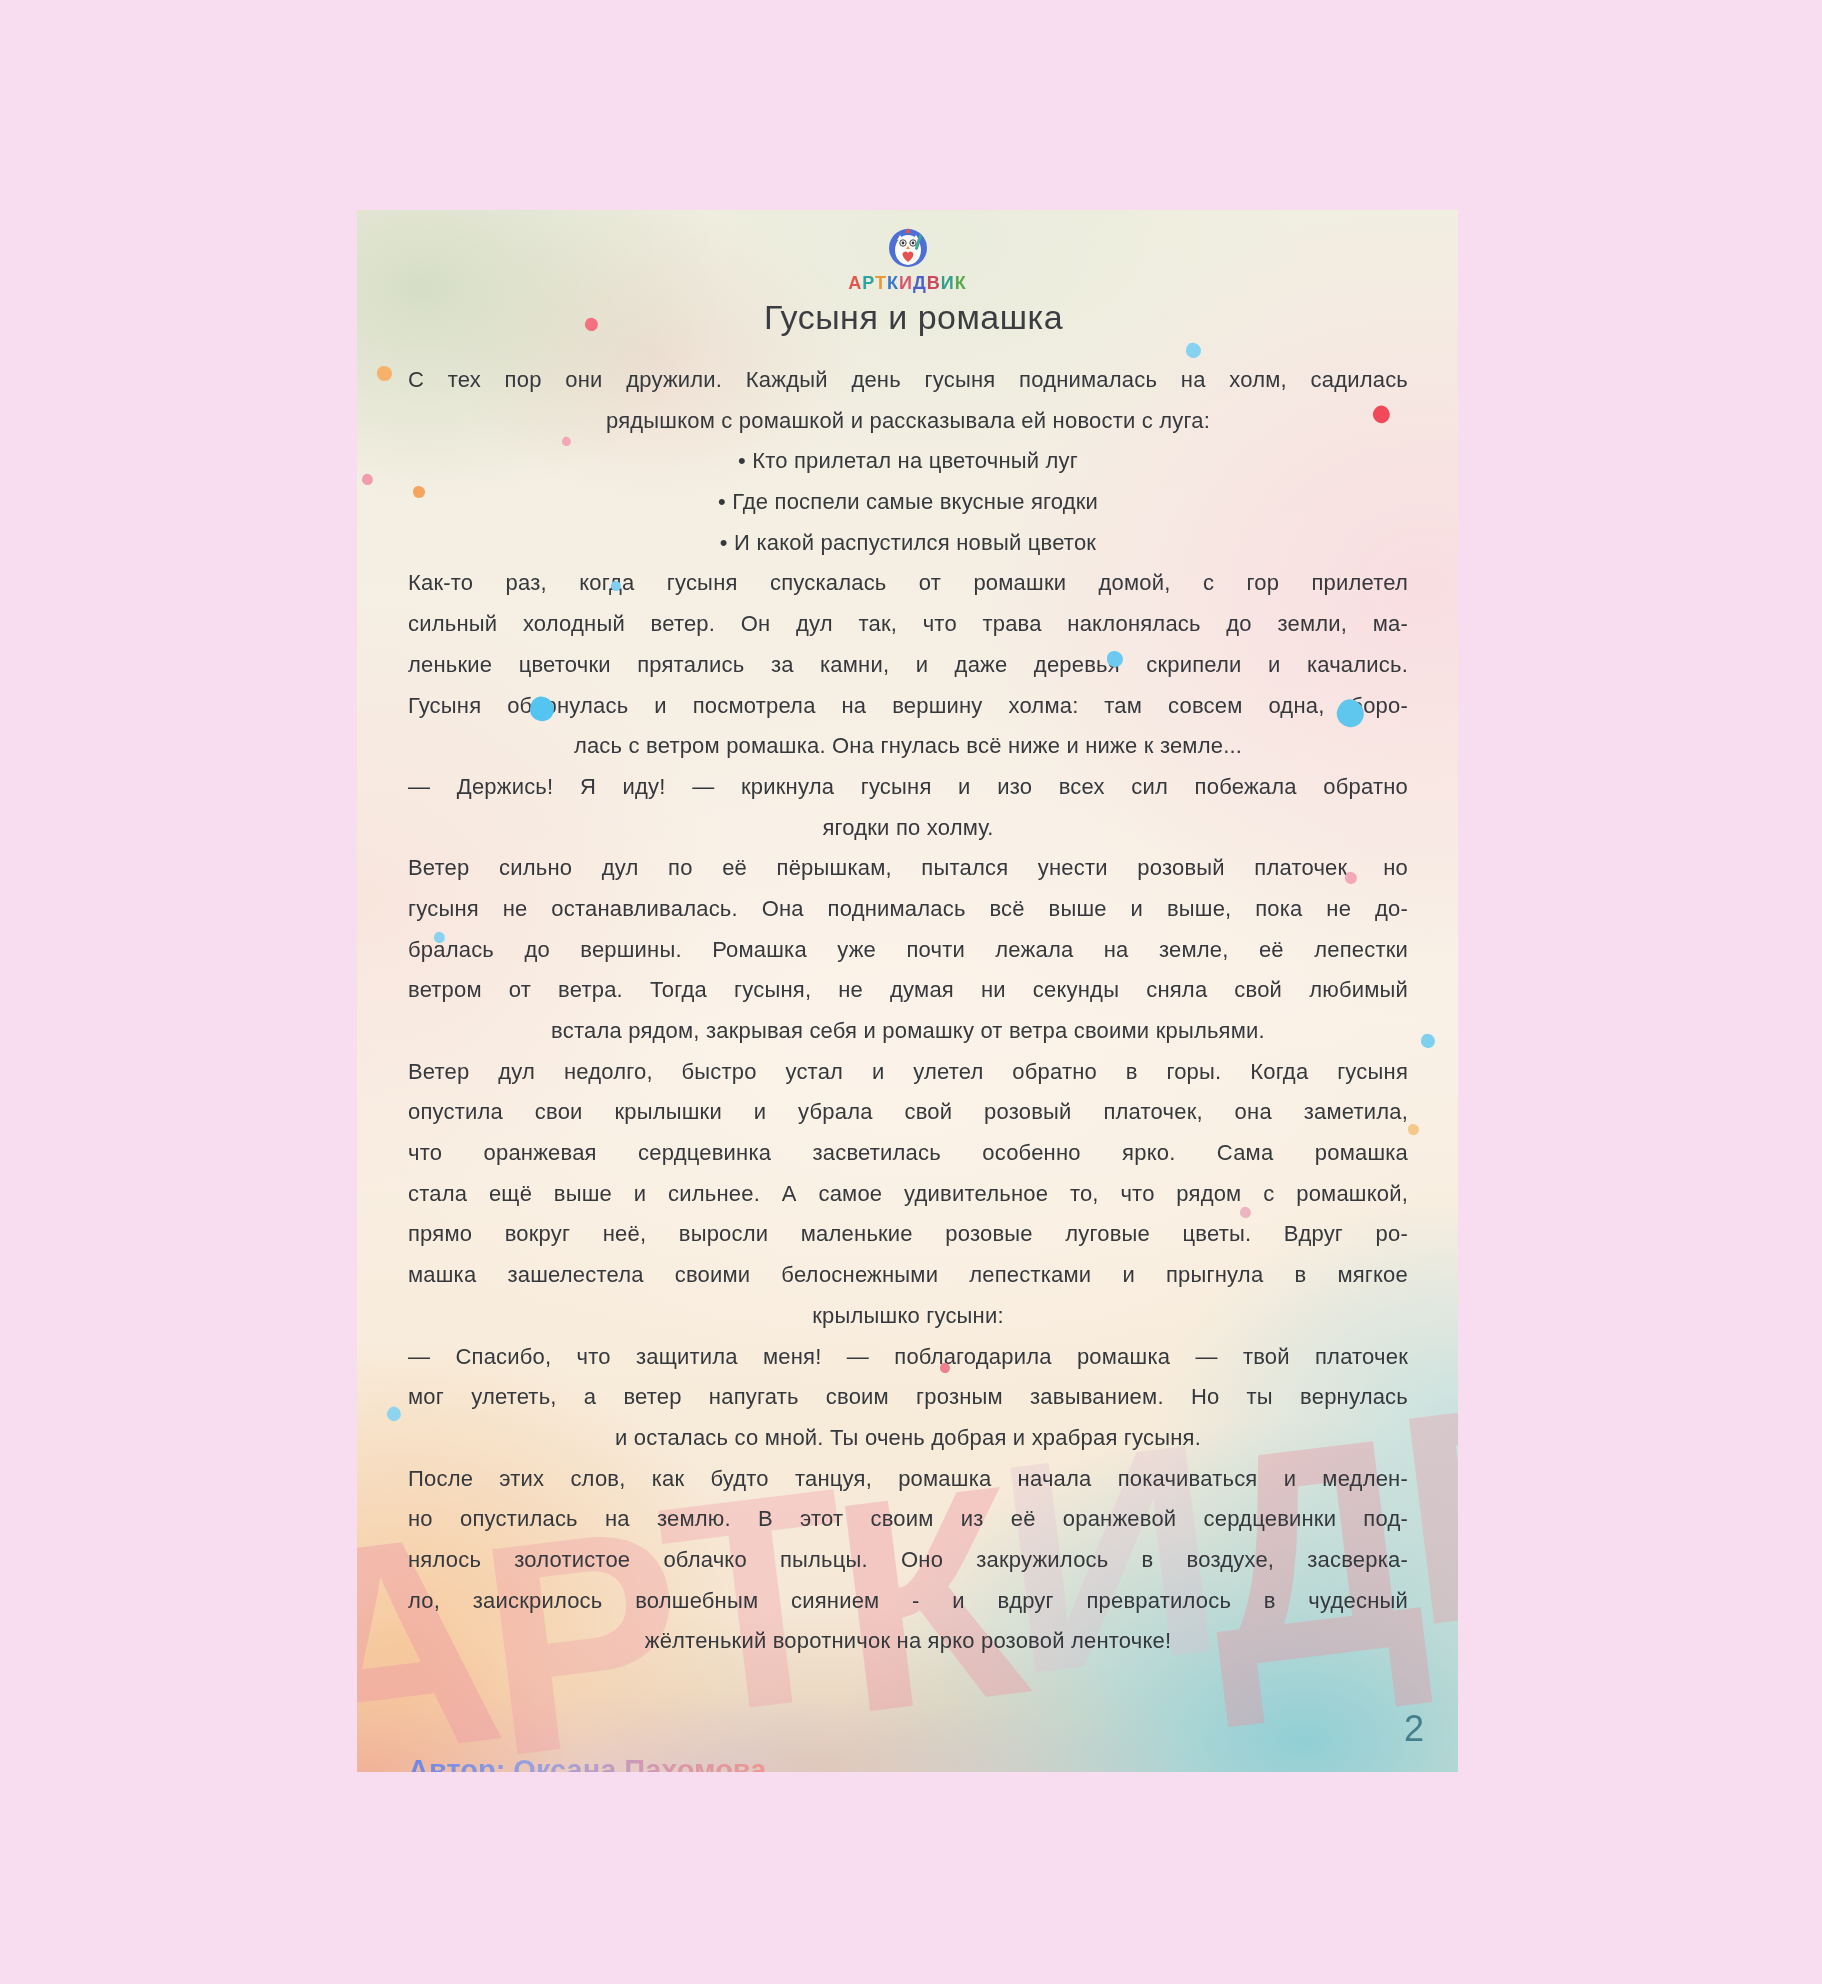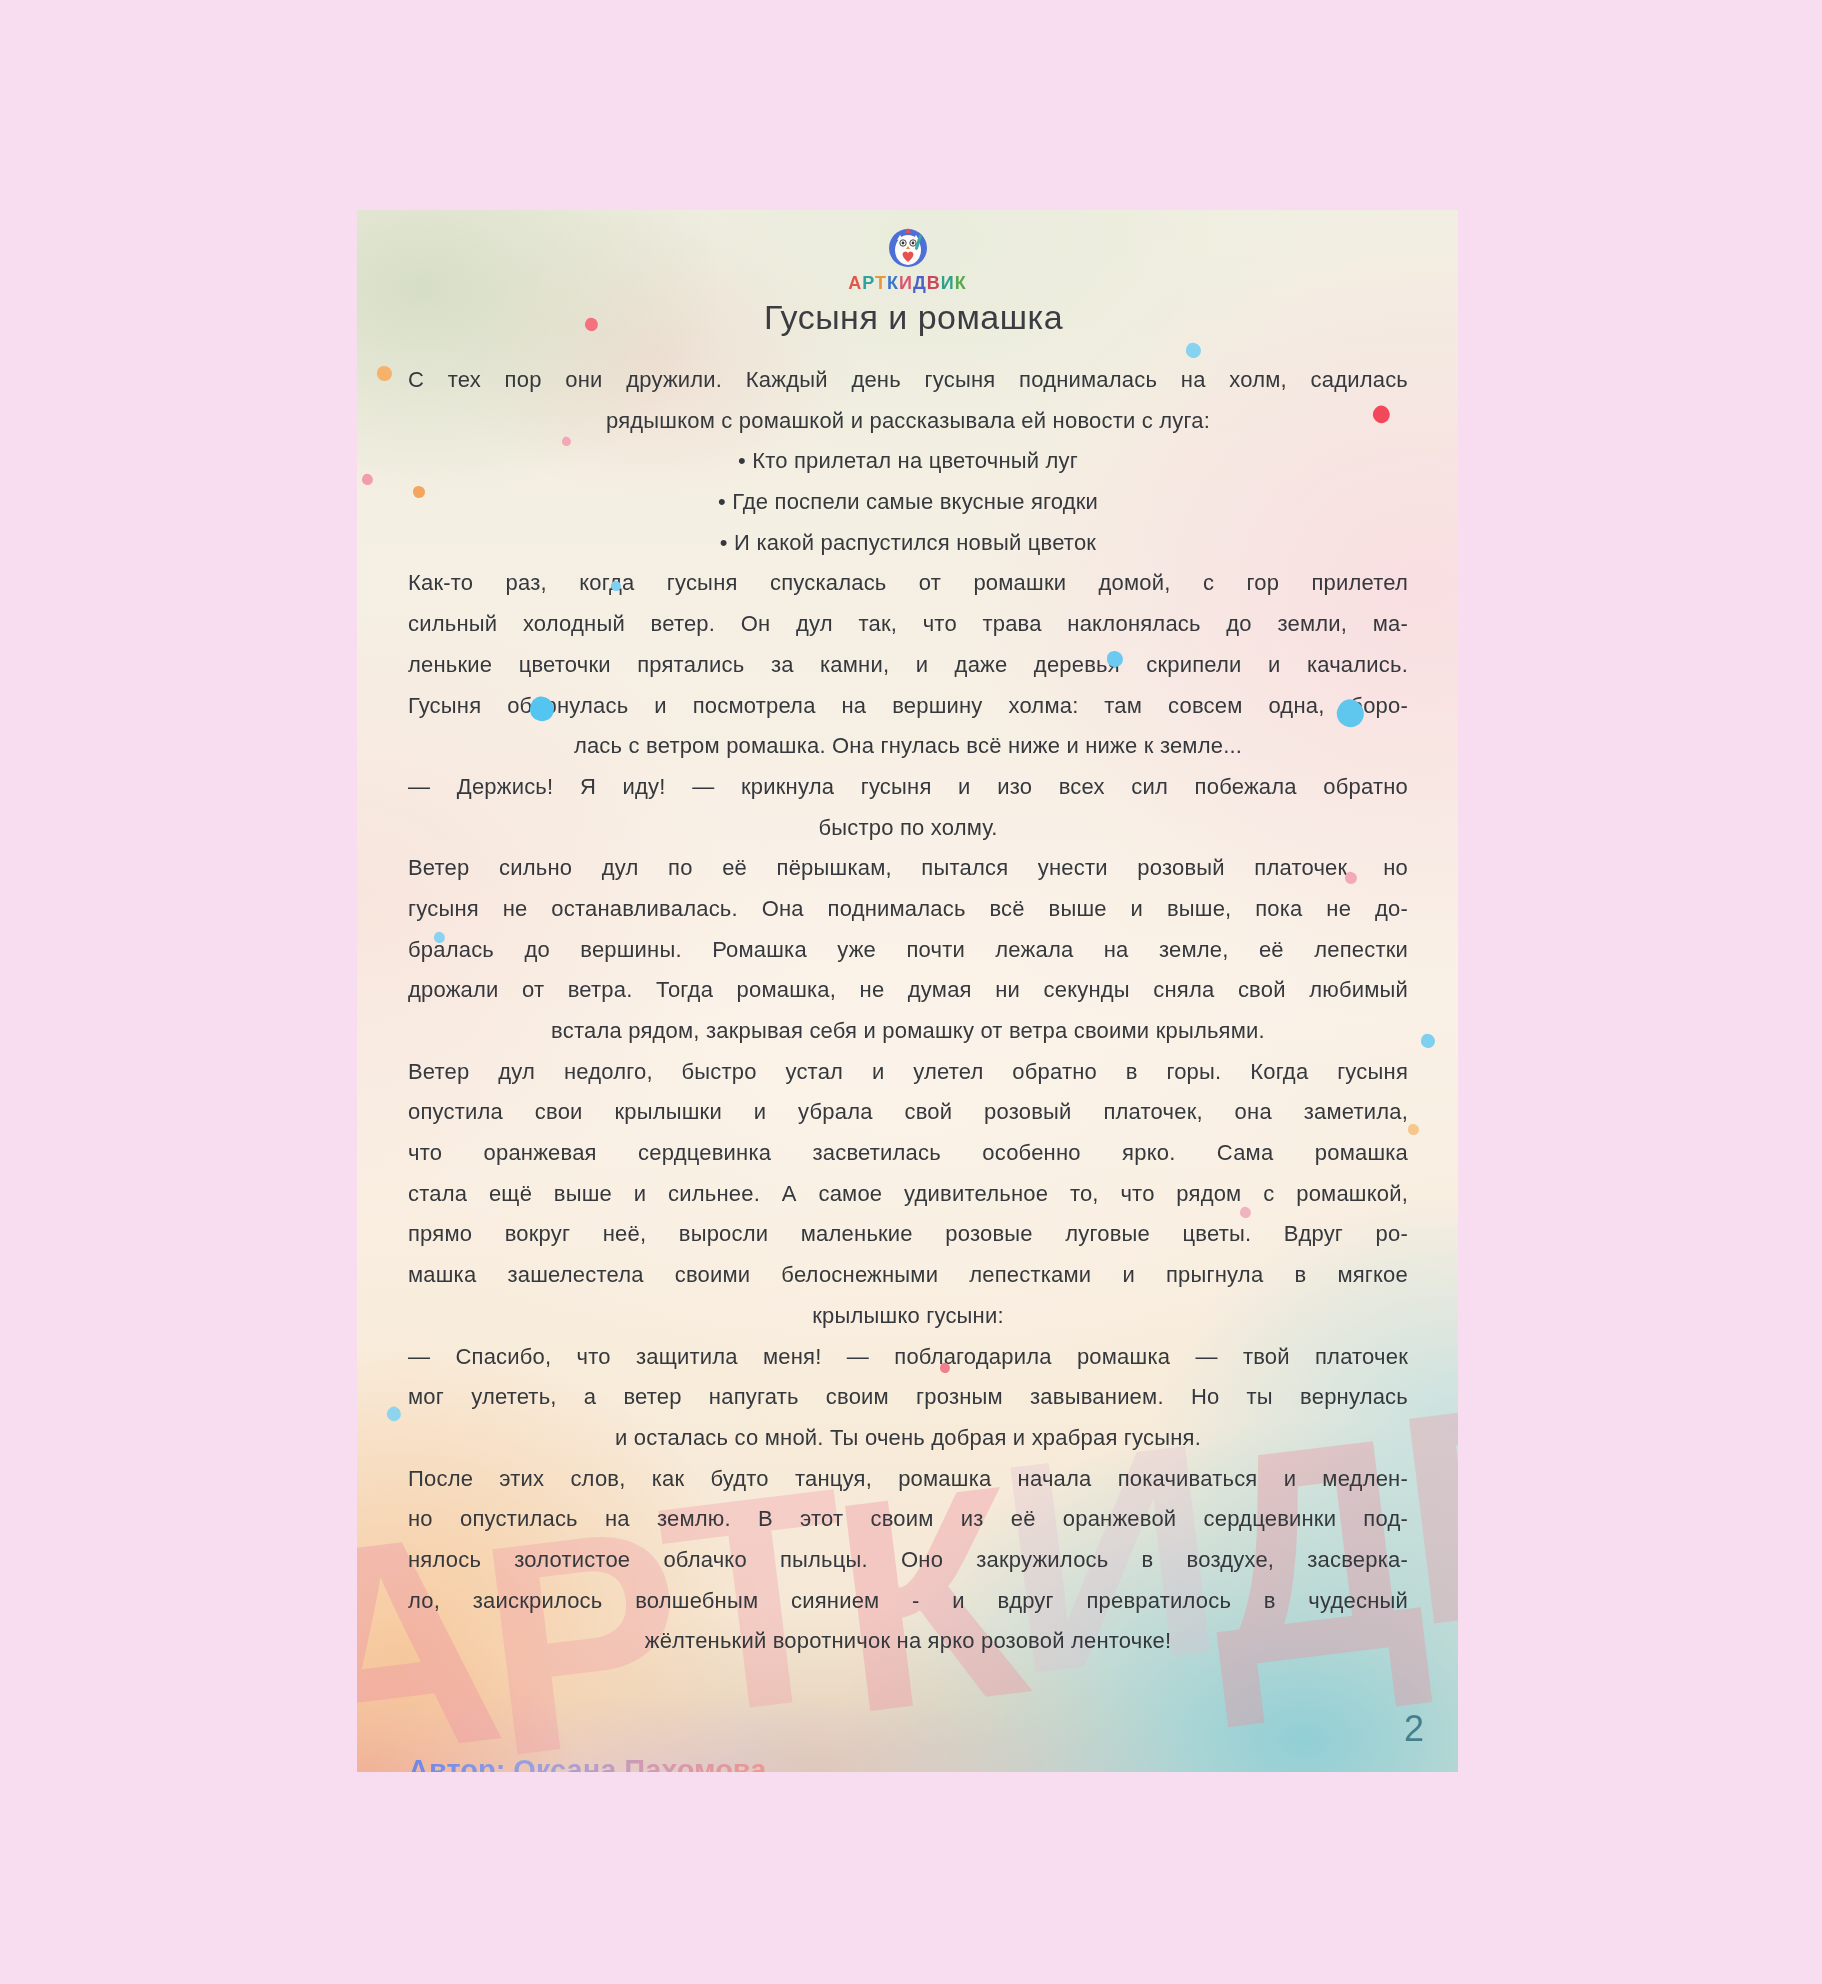--- a/index.html
+++ b/index.html
@@ -75,25 +75,25 @@
         <div class="line">рядышком с ромашкой и рассказывала ей новости с луга:</div>
         <div class="line">• Кто прилетал на цветочный луг</div>
         <div class="line">• Где поспели самые вкусные ягодки</div>
         <div class="line">• И какой распустился новый цветок</div>
         <div class="line j">Как-то раз, когда гусыня спускалась от ромашки домой, с гор прилетел</div>
         <div class="line j">сильный холодный ветер. Он дул так, что трава наклонялась до земли, ма-</div>
         <div class="line j">ленькие цветочки прятались за камни, и даже деревья скрипели и качались.</div>
         <div class="line j">Гусыня обернулась и посмотрела на вершину холма: там совсем одна, боро-</div>
         <div class="line">лась с ветром ромашка. Она гнулась всё ниже и ниже к земле...</div>
         <div class="line j">— Держись! Я иду! — крикнула гусыня и изо всех сил побежала обратно</div>
-        <div class="line">быстро по холму.</div>
+        <div class="line">ягодки по холму.</div>
         <div class="line j">Ветер сильно дул по её пёрышкам, пытался унести розовый платочек, но</div>
         <div class="line j">гусыня не останавливалась. Она поднималась всё выше и выше, пока не до-</div>
         <div class="line j">бралась до вершины. Ромашка уже почти лежала на земле, её лепестки</div>
-        <div class="line j">дрожали от ветра. Тогда ромашка, не думая ни секунды сняла свой любимый</div>
+        <div class="line j">ветром от ветра. Тогда гусыня, не думая ни секунды сняла свой любимый</div>
         <div class="line">встала рядом, закрывая себя и ромашку от ветра своими крыльями.</div>
         <div class="line j">Ветер дул недолго, быстро устал и улетел обратно в горы. Когда гусыня</div>
         <div class="line j">опустила свои крылышки и убрала свой розовый платочек, она заметила,</div>
         <div class="line j">что оранжевая сердцевинка засветилась особенно ярко. Сама ромашка</div>
         <div class="line j">стала ещё выше и сильнее. А самое удивительное то, что рядом с ромашкой,</div>
         <div class="line j">прямо вокруг неё, выросли маленькие розовые луговые цветы. Вдруг ро-</div>
         <div class="line j">машка зашелестела своими белоснежными лепестками и прыгнула в мягкое</div>
         <div class="line">крылышко гусыни:</div>
         <div class="line j">— Спасибо, что защитила меня! — поблагодарила ромашка — твой платочек</div>
         <div class="line j">мог улететь, а ветер напугать своим грозным завыванием. Но ты вернулась</div>

